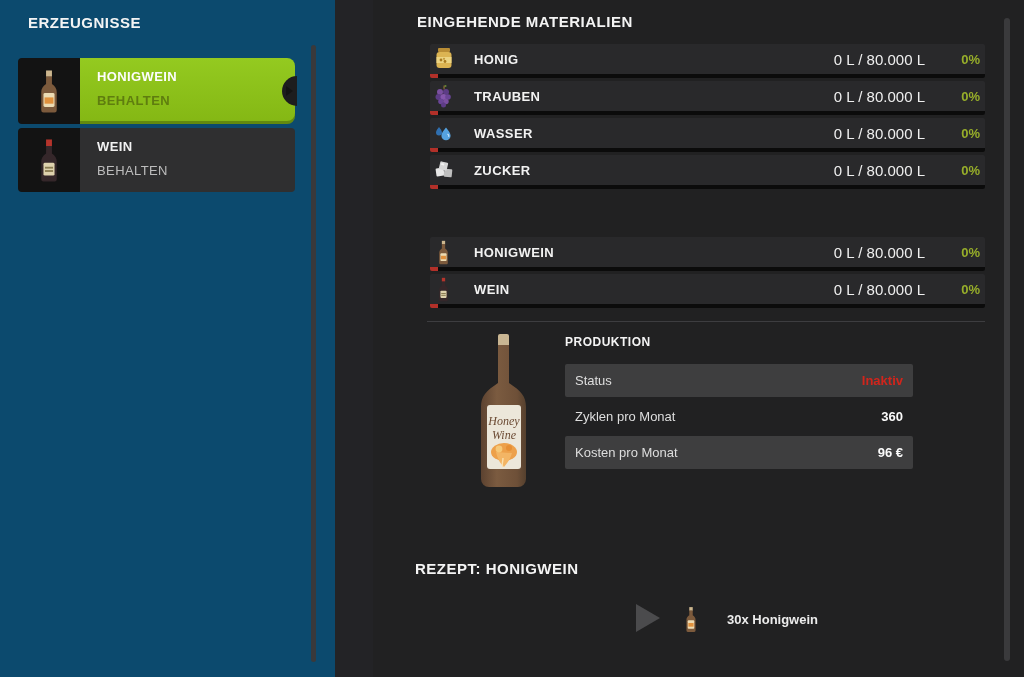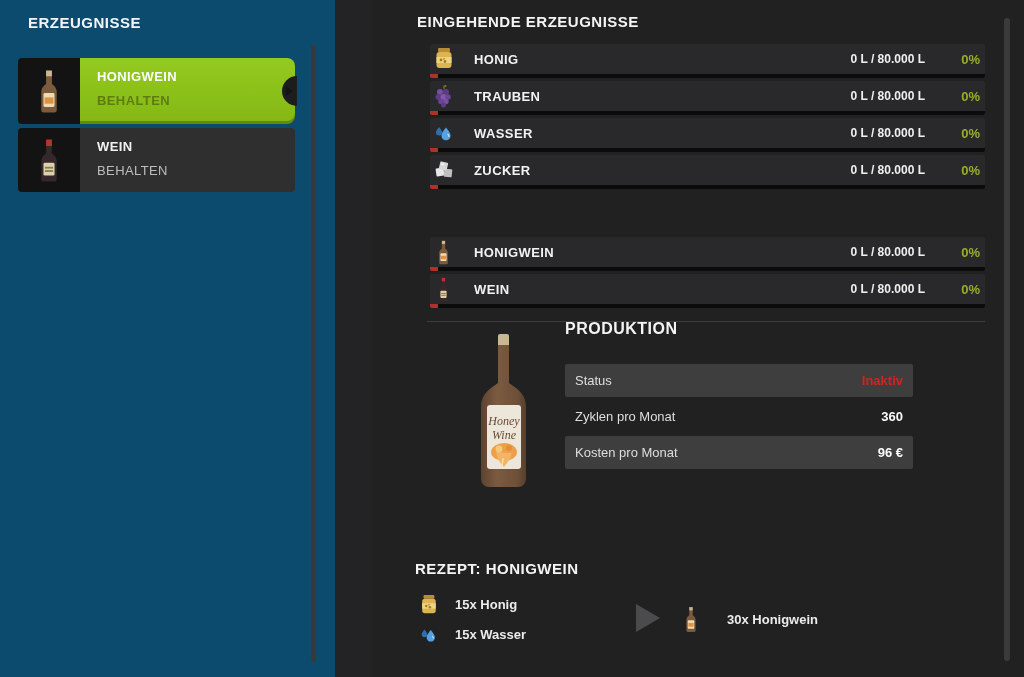--- a/index.html
+++ b/index.html
@@ -67,26 +67,26 @@
     gap:12px;
   }
   .prow::after {
     content:""; position:absolute; left:0; right:0; bottom:-4px; height:4px;
     background:linear-gradient(to right,#b23029 0,#b23029 8px,#0b0b0b 8px);
     border-radius:0 0 2px 2px;
   }
   .prow .ric { margin-left:2px; width:22px; display:flex; justify-content:center; }
   .prow .rlabel { margin-left:8px; font-size:13px; font-weight:700; letter-spacing:.4px; color:#f2f2f2; }
   .prow .spacer { flex:1; }
-  .prow .ramount { font-size:12px; font-weight:700; color:#efefef; }
+  .prow .ramount { font-size:15px; font-weight:400; color:#efefef; }
   .prow .rpct { width:48px; text-align:right; padding-right:5px; font-size:13px; font-weight:700; color:#97ae2a; }
 
   
   #section-divider { position:absolute; left:427px; top:321px; width:558px; height:1px; background:#3d3d40; }
-  #production-title { left:565px; top:320px; font-size:16px; }
+  #production-title { left:565px; top:335px; font-size:12px; }
   #production-table { position:absolute; left:565px; top:364px; width:348px; }
   .ptr { height:33px; margin-bottom:3px; display:flex; align-items:center; padding:0 10px; border-radius:2px; }
   .ptr.shaded { background:#3e3e3f; }
   .ptr .pl { font-size:13px; color:#dedede; }
   .ptr .pv { margin-left:auto; font-size:13px; font-weight:700; color:#fbfbfb; }
   .ptr .pv.red { color:#d1251c; }
   #big-bottle { position:absolute; left:460px; top:331px; }
 
   
   #recipe-title { left:415px; top:560px; }
@@ -178,21 +178,21 @@
       </svg>
     </div>
     <div class="content">
       <div class="t">WEIN</div>
       <div class="s">BEHALTEN</div>
     </div>
   </div>
 
   <div id="sidebar-scrollbar"></div>
 
-  <div class="section-title" id="incoming-title">EINGEHENDE ERZEUGNISSE</div>
+  <div class="section-title" id="incoming-title">EINGEHENDE MATERIALIEN</div>
 
   <div class="rows" id="incoming-rows">
     <div class="prow">
       <span class="ric">
           <svg width="21" height="24" viewBox="0 0 21 24">
             <use href="#ic-honey"></use>
           </svg>
         </span>
       <span class="rlabel">HONIG</span>
       <span class="spacer"></span>
@@ -295,38 +295,20 @@
       <span class="pv">360</span>
     </div>
     <div class="ptr shaded">
       <span class="pl">Kosten pro Monat</span>
       <span class="pv">96 €</span>
     </div>
   </div>
 
   <div class="section-title" id="recipe-title">REZEPT: HONIGWEIN</div>
 
-  <div id="recipe-inputs">
-    <div class="rin">
-      <span class="ric">
-          <svg width="19" height="22" viewBox="0 0 21 24">
-            <use href="#ic-honey"></use>
-          </svg>
-        </span>
-      <span class="rlab">15x Honig</span>
-    </div>
-    <div class="rin">
-      <span class="ric">
-          <svg width="19" height="22" viewBox="0 0 21 24">
-            <use href="#ic-water"></use>
-          </svg>
-        </span>
-      <span class="rlab">15x Wasser</span>
-    </div>
-  </div>
 
   <div id="recipe-arrow"></div>
 
   <div id="recipe-output">
     <svg width="20" height="27" viewBox="0 0 18.4 24.4">
         <use href="#ic-bottle-honeywine"></use>
       </svg>
     <span class="rlab">30x Honigwein</span>
   </div>
 

